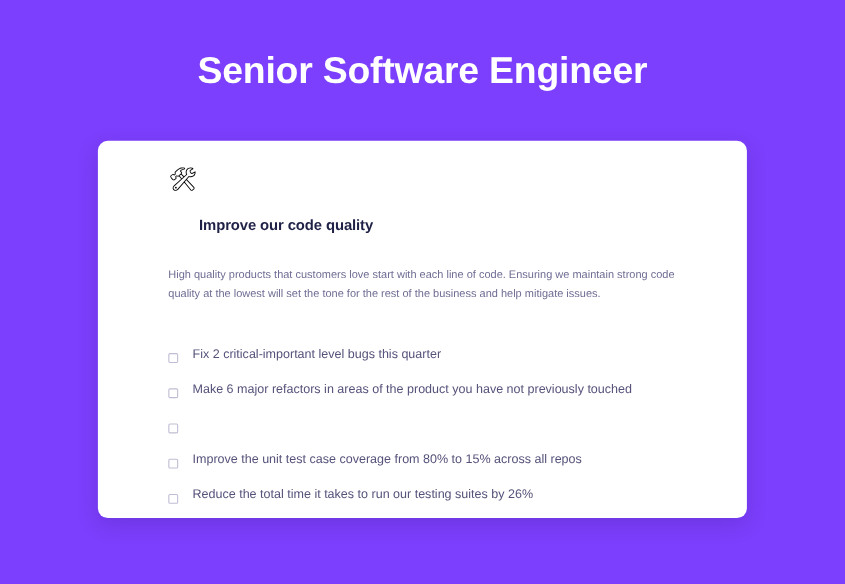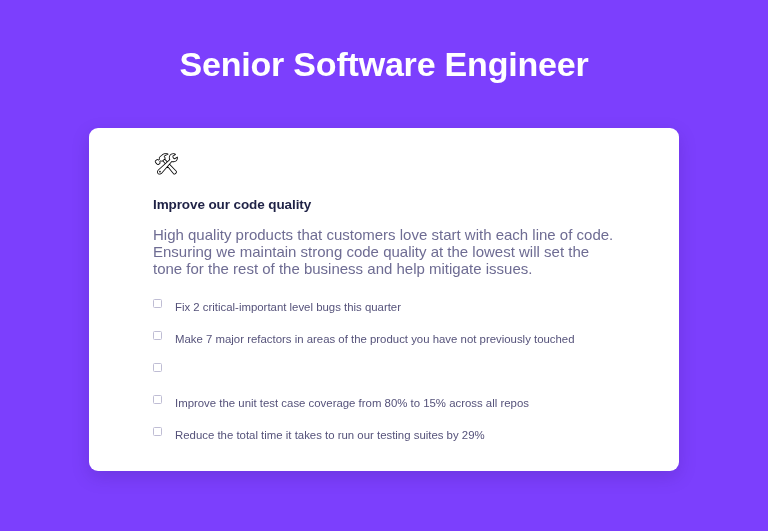--- a/index.html
+++ b/index.html
@@ -57,39 +57,40 @@
     filter: grayscale(0.15);
   }
 
   .card-heading {
     margin-top: 18px;
     color: #1F2246;
     font-size: 13.5px;
     line-height: 18px;
     font-weight: 700;
     letter-spacing: -0.1px;
+    margin-left: 28px;
   }
 
   .card-desc {
-    margin-top: 12px;
+    margin-top: 28px;
     color: #6E6C93;
-    font-size: 15px;
+    font-size: 10px;
     line-height: 17px;
     max-width: 462px;
     font-weight: 400;
   }
 
   .checklist {
     margin-top: 22px;
     list-style: none;
   }
 
   .check-item {
     display: flex;
-    align-items: flex-start;
+    align-items: flex-end;
     height: 32px;
   }
 
   .checkbox {
     width: 9px;
     height: 9px;
     min-width: 9px;
     border: 1px solid #BFBDD4;
     border-radius: 1.5px;
     background: #FFFFFF;
@@ -122,34 +123,34 @@
 
     <ul class="checklist">
 
       <li class="check-item">
         <span class="checkbox"></span>
         <span class="check-label">Fix 2 critical-important level bugs this quarter</span>
       </li>
 
       <li class="check-item">
         <span class="checkbox"></span>
-        <span class="check-label">Make 7 major refactors in areas of the product you have not previously touched</span>
+        <span class="check-label">Make 6 major refactors in areas of the product you have not previously touched</span>
       </li>
 
       <li class="check-item">
         <span class="checkbox"></span>
       </li>
 
       <li class="check-item">
         <span class="checkbox"></span>
         <span class="check-label">Improve the unit test case coverage from 80% to 15% across all repos</span>
       </li>
 
       <li class="check-item">
         <span class="checkbox"></span>
-        <span class="check-label">Reduce the total time it takes to run our testing suites by 29%</span>
+        <span class="check-label">Reduce the total time it takes to run our testing suites by 26%</span>
       </li>
 
     </ul>
 
   </div>
 
 </div>
 
 </body></html>

